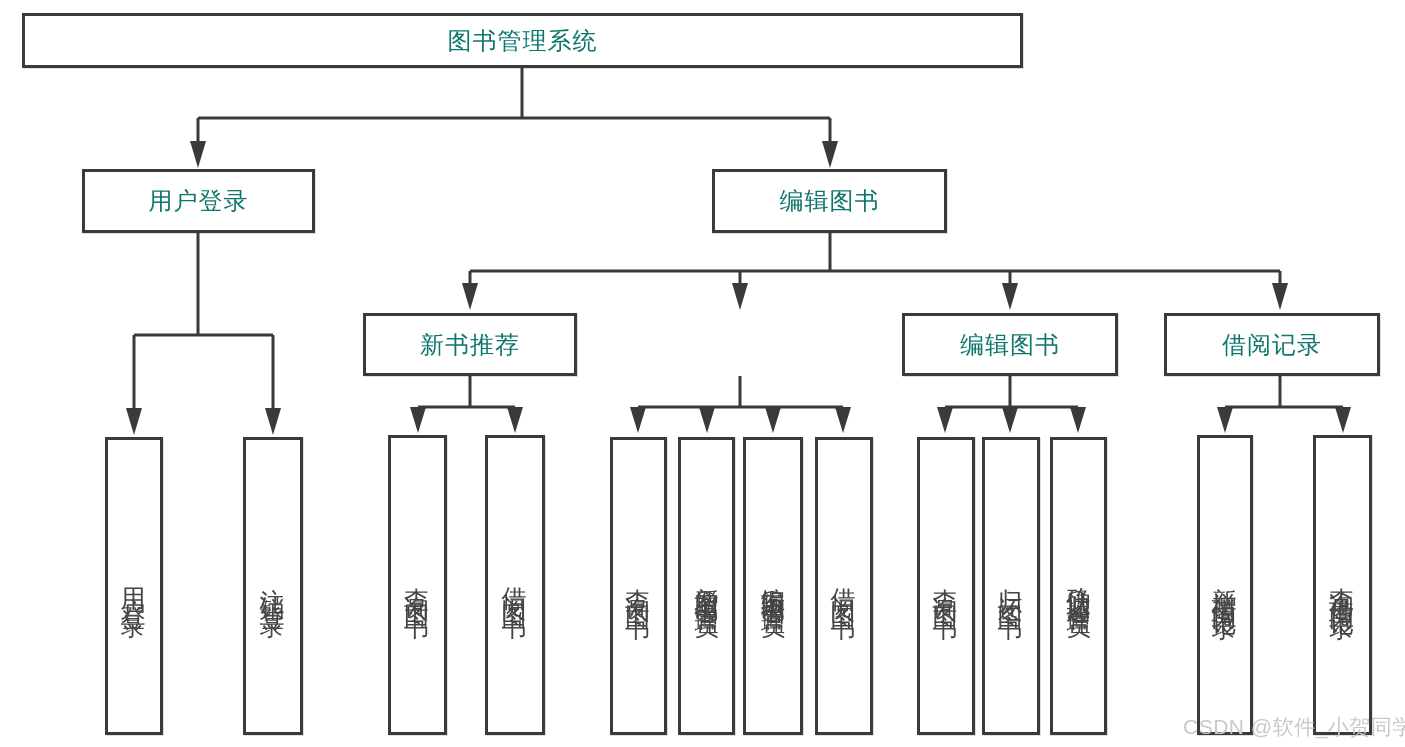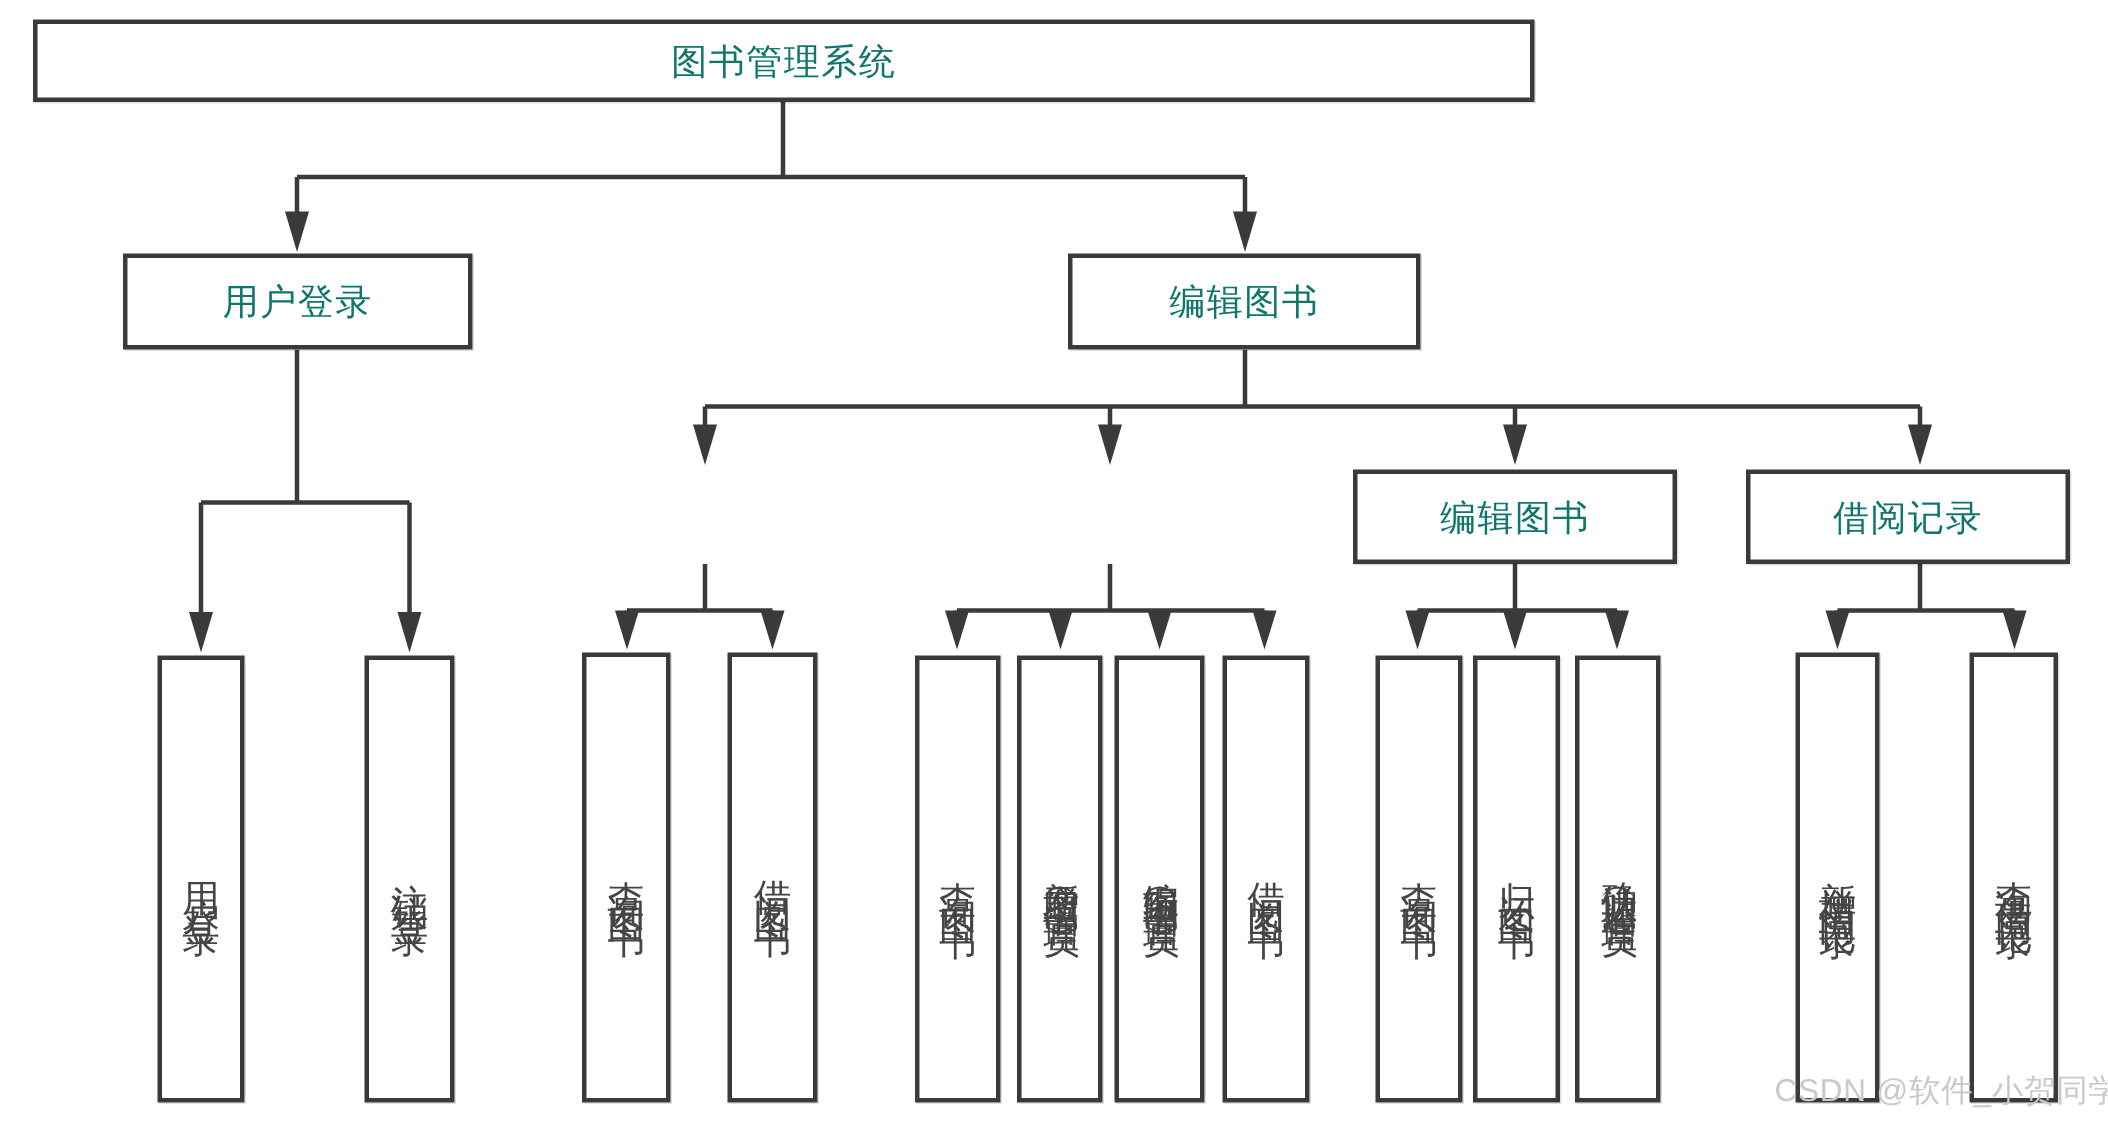--- a/index.html
+++ b/index.html
@@ -115,20 +115,21 @@
       <polygon points="1217,407 1233,407 1225,433"></polygon>
       <polygon points="1335,407 1351,407 1343,433"></polygon>
     </g>
   </svg>
 
   <div class="node" style="left:22px;top:13px;width:1001px;height:55px">图书管理系统</div>
 
   <div class="node" style="left:82px;top:169px;width:233px;height:64px">用户登录</div>
   <div class="node" style="left:712px;top:169px;width:235px;height:64px">编辑图书</div>
 
+  <div class="node" style="left:363px;top:313px;width:214px;height:63px">新书推荐</div>
   <div class="node" style="left:902px;top:313px;width:216px;height:63px">编辑图书</div>
   <div class="node" style="left:1164px;top:313px;width:216px;height:63px">借阅记录</div>
 
   <div class="leaf" style="left:105px;top:437px;width:58px;height:298px">
     <span class="vtext">用户登录</span>
   </div>
   <div class="leaf" style="left:243px;top:437px;width:60px;height:298px">
     <span class="vtext">注销登录</span>
   </div>
 

